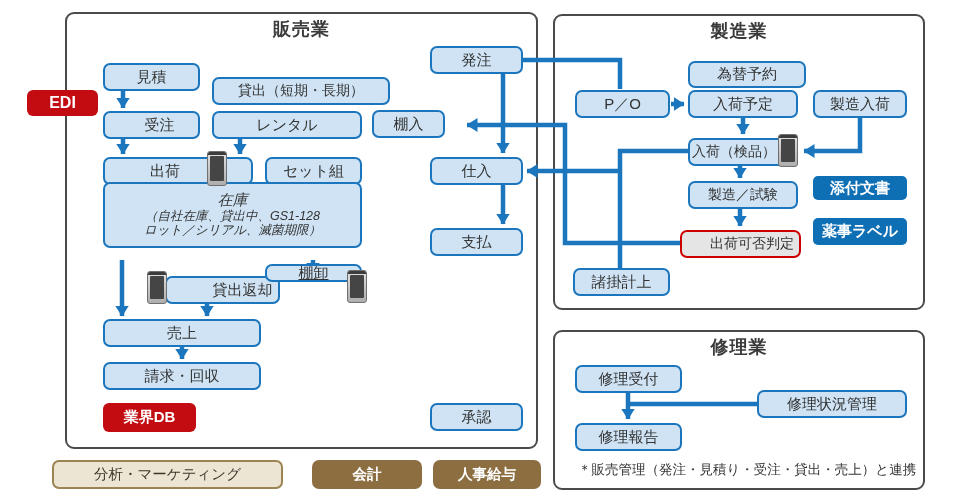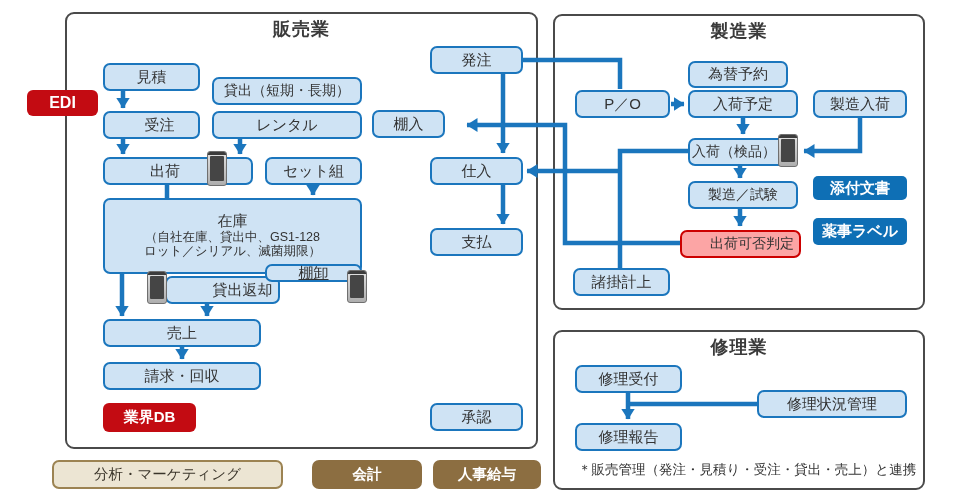--- a/index.html
+++ b/index.html
@@ -12,21 +12,21 @@
   }
   .sec-title{
     position:absolute;text-align:center;font-size:18px;font-weight:bold;color:#3a3a3a;letter-spacing:1px;
   }
   .pbox{
     position:absolute;background:#cfe3f4;border:2px solid #1b76bd;border-radius:7px;
     display:flex;align-items:center;justify-content:center;
     font-size:15px;color:#333;box-sizing:border-box;line-height:1.1;white-space:nowrap;
   }
   .pbox.small{font-size:14px;}
-  .pbox.pink{background:#fca5a5;border-color:#cc0000;padding-left:23px;}
+  .pbox.pink{background:#e5e5e5;border-color:#cc0000;padding-left:23px;}
   .pbox.col{flex-direction:column;}
   .sub{font-size:12.5px;line-height:1.18;text-align:center;}
   .badge-red{
     position:absolute;background:#c30b12;border-radius:6px;color:#fff;font-weight:bold;
     display:flex;align-items:center;justify-content:center;font-size:15px;box-sizing:border-box;white-space:nowrap;
   }
   .badge-blue{
     position:absolute;background:#0e6fb5;border-radius:5px;color:#fff;font-weight:bold;
     display:flex;align-items:center;justify-content:center;font-size:15px;box-sizing:border-box;white-space:nowrap;
   }
@@ -92,45 +92,45 @@
       <path d="M740,209 V226" marker-end="url(#ar)"></path>
       <path d="M688,151 H620 V268"></path>
       <path d="M618,171 H527" marker-end="url(#ar)"></path>
       <path d="M680,243 H565 V125 H467" marker-end="url(#ar)"></path>
       <path d="M628,393 V419" marker-end="url(#ar)"></path>
       <path d="M757,404 H626"></path>
     </g>
   </svg>
 
   <div class="pbox" style="left:103px;top:63px;width:97px;height:28px;">見積</div>
-  <div class="pbox small" style="left:212px;top:77px;width:150px;height:28px;">貸出（短期・長期）</div>
+  <div class="pbox small" style="left:212px;top:77px;width:178px;height:28px;">貸出（短期・長期）</div>
   <div class="pbox" style="left:103px;top:111px;width:97px;height:28px;padding-left:16px;">受注</div>
   <div class="pbox" style="left:212px;top:111px;width:150px;height:28px;">レンタル</div>
   <div class="pbox" style="left:103px;top:157px;width:150px;height:28px;padding-right:26px;">出荷</div>
   <div class="pbox" style="left:265px;top:157px;width:97px;height:28px;">セット組</div>
 
-  <div class="pbox col" style="left:103px;top:198px;width:259px;height:76px;">
+  <div class="pbox col" style="left:103px;top:182px;width:259px;height:66px;font-style:italic;">
     <div>在庫</div>
     <div class="sub">（自社在庫、貸出中、GS1-128</div>
     <div class="sub">ロット／シリアル、滅菌期限）</div>
   </div>
 
   <div class="pbox" style="left:165px;top:276px;width:115px;height:28px;padding-left:40px;">貸出返却</div>
   <div class="pbox" style="left:265px;top:264px;width:97px;height:18px;text-decoration:underline;">棚卸</div>
   <div class="pbox" style="left:103px;top:319px;width:158px;height:28px;">売上</div>
   <div class="pbox" style="left:103px;top:362px;width:158px;height:28px;">請求・回収</div>
 
   <div class="pbox" style="left:430px;top:46px;width:93px;height:28px;">発注</div>
   <div class="pbox" style="left:372px;top:110px;width:73px;height:28px;">棚入</div>
   <div class="pbox" style="left:430px;top:157px;width:93px;height:28px;">仕入</div>
   <div class="pbox" style="left:430px;top:228px;width:93px;height:28px;">支払</div>
   <div class="pbox" style="left:430px;top:403px;width:93px;height:28px;">承認</div>
 
   <div class="pbox" style="left:575px;top:90px;width:95px;height:28px;">P／O</div>
-  <div class="pbox" style="left:688px;top:61px;width:100px;height:27px;">為替予約</div>
+  <div class="pbox" style="left:688px;top:61px;width:118px;height:27px;">為替予約</div>
   <div class="pbox" style="left:688px;top:90px;width:110px;height:28px;">入荷予定</div>
   <div class="pbox" style="left:813px;top:90px;width:94px;height:28px;">製造入荷</div>
   <div class="pbox small" style="left:688px;top:138px;width:110px;height:28px;padding-right:18px;">入荷（検品）</div>
   <div class="pbox small" style="left:688px;top:181px;width:110px;height:28px;">製造／試験</div>
   <div class="pbox pink small" style="left:680px;top:230px;width:121px;height:28px;">出荷可否判定</div>
   <div class="pbox" style="left:575px;top:365px;width:107px;height:28px;">修理受付</div>
 
   <div class="pbox" style="left:573px;top:268px;width:97px;height:28px;">諸掛計上</div>
   <div class="pbox" style="left:757px;top:390px;width:150px;height:28px;">修理状況管理</div>
   <div class="pbox" style="left:575px;top:423px;width:107px;height:28px;">修理報告</div>

